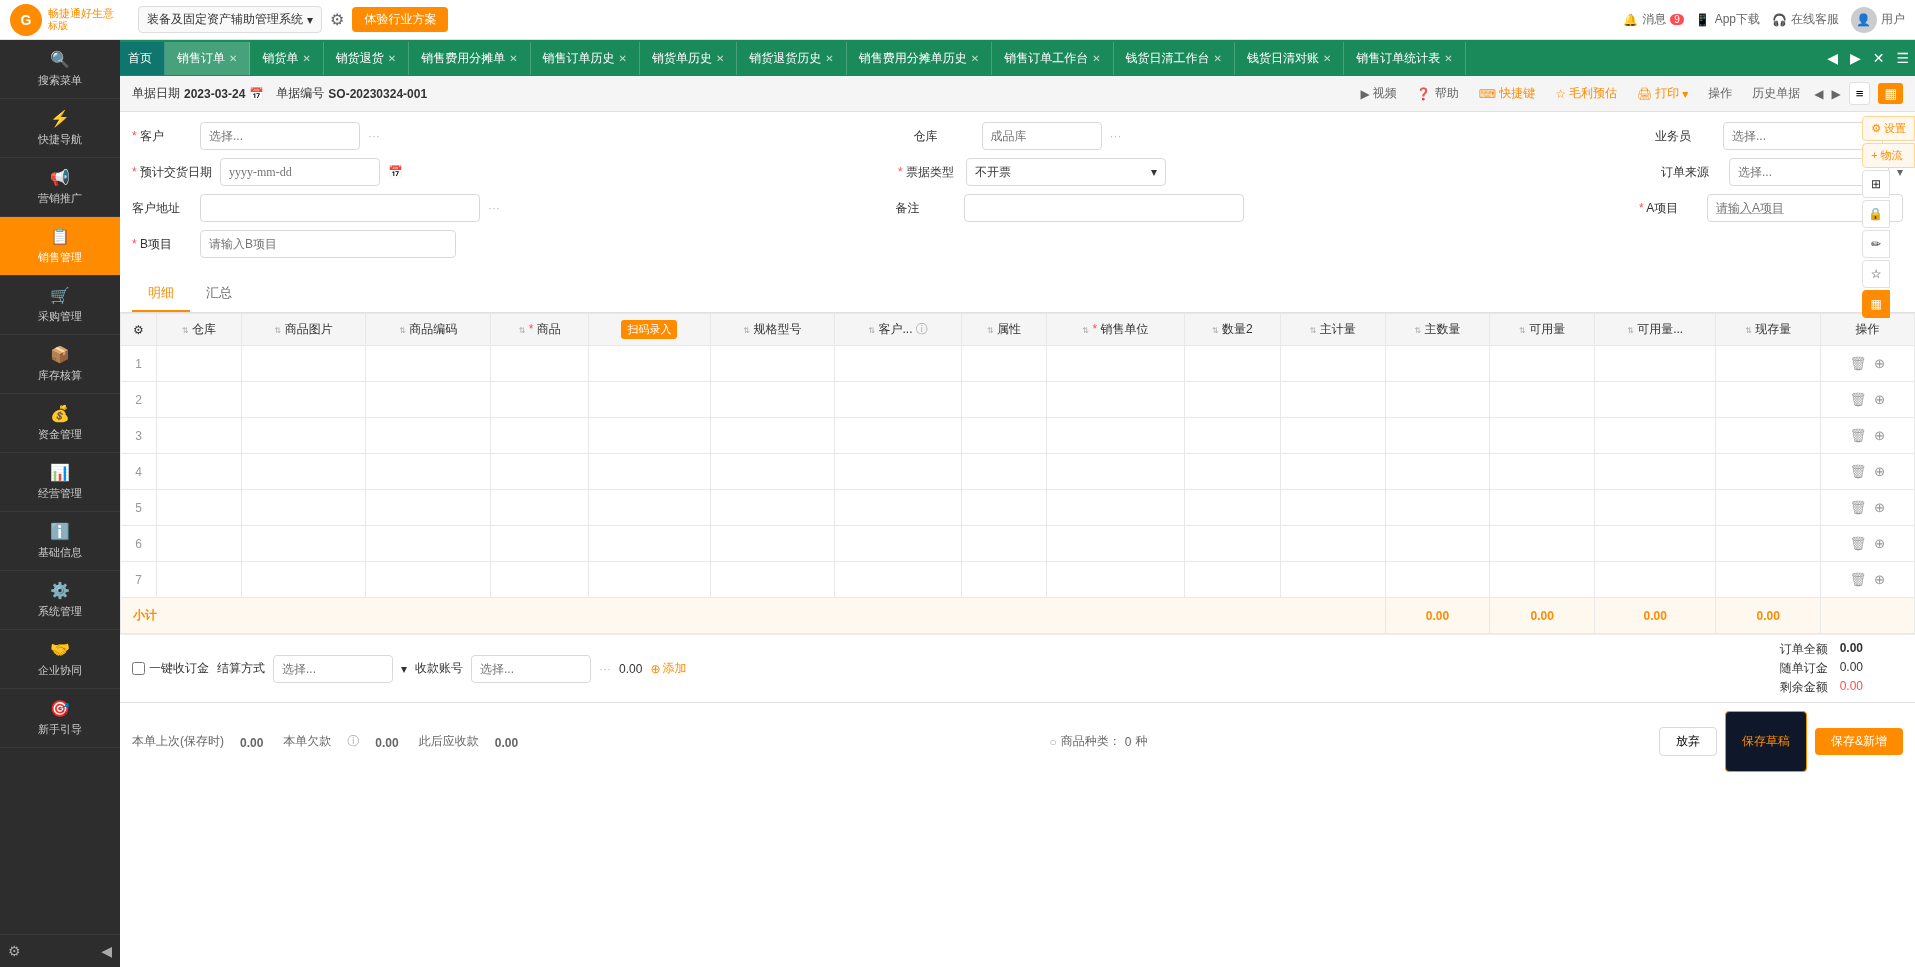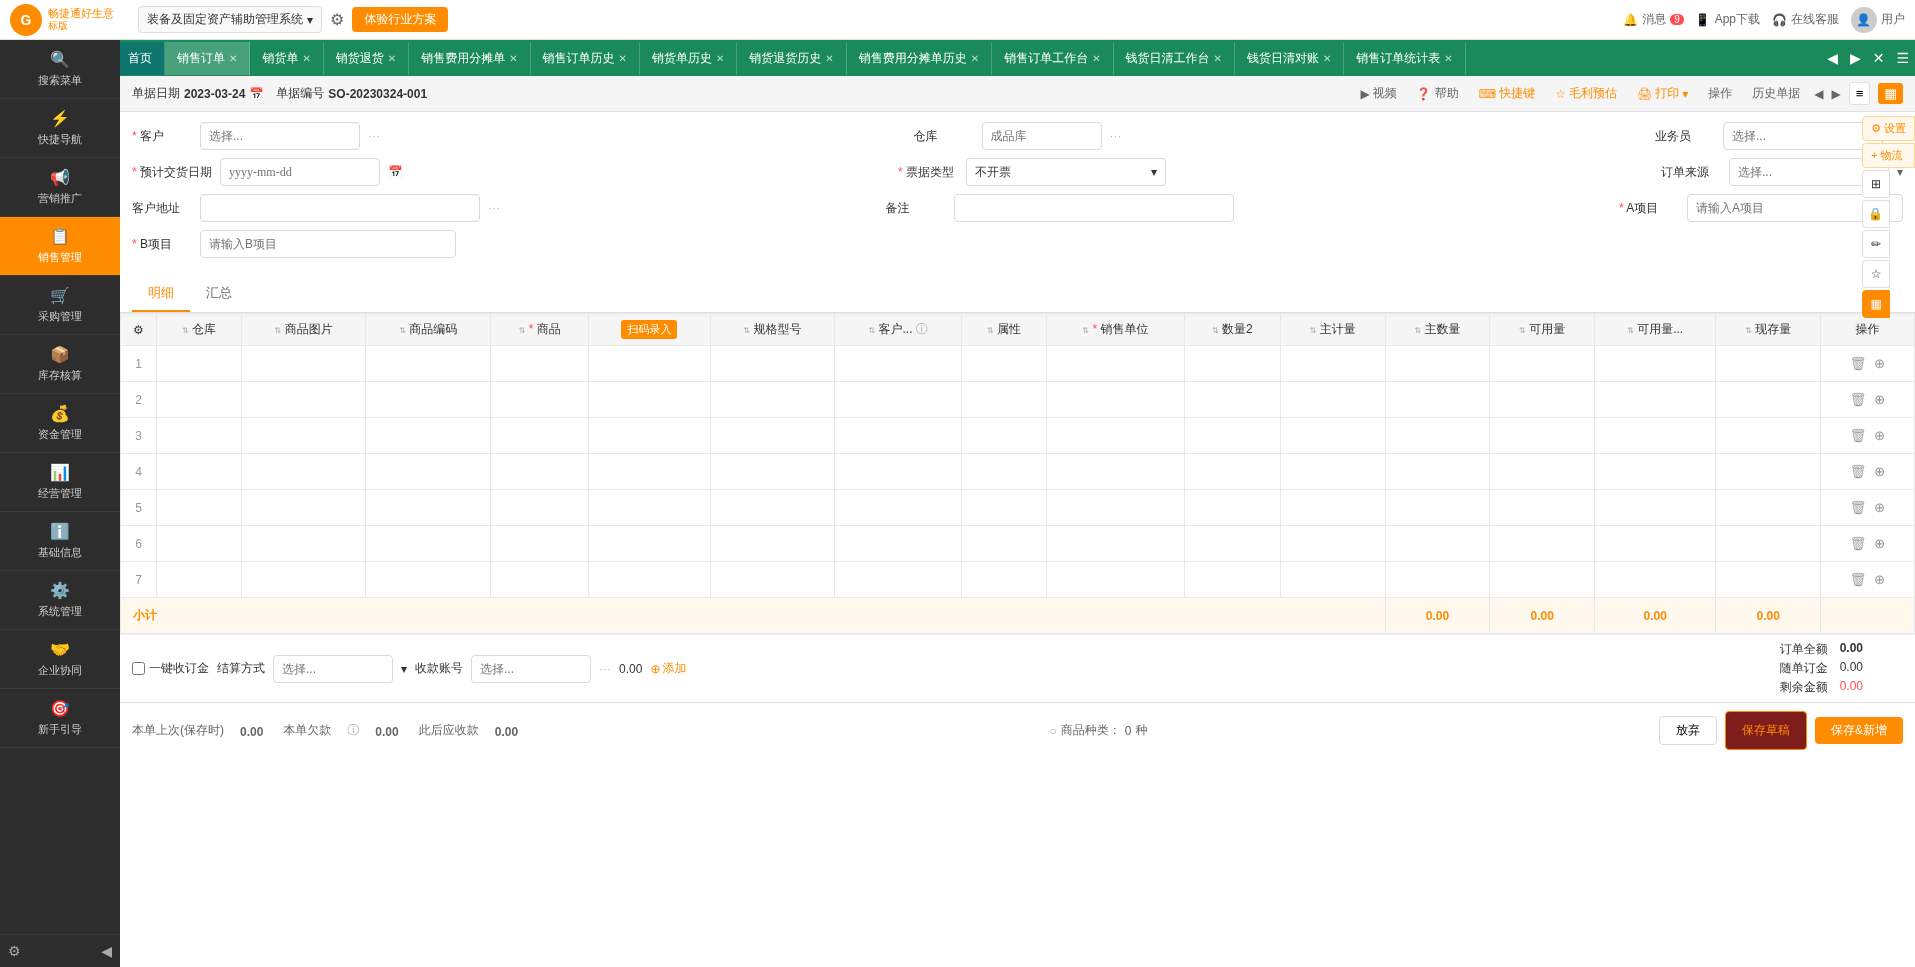--- a/index.html
+++ b/index.html
@@ -75,21 +75,21 @@
 
     
     .subtotal-row td { background: #fff8ee; color: #ff8c00; font-weight: bold; }
     .total-row { display: flex; gap: 12px; }
 
     
     .footer { display: flex; align-items: center; padding: 8px 12px; background: #fff; border-top: 1px solid #e0e0e0; font-size: 12px; color: #666; }
     .footer-field { display: flex; align-items: flex-end; gap: 16px; margin-right: 20px; }
     .footer-actions { margin-left: auto; display: flex; gap: 8px; align-items: center; }
     .btn-discard { border: 1px solid #d9d9d9; background: #fff; padding: 5px 16px; border-radius: 4px; cursor: pointer; font-size: 12px; }
-    .btn-draft { border: 1px solid #ff8c00; background: #7f1d1d; color: #ff8c00; padding: 10px 16px; border-radius: 4px; cursor: pointer; font-size: 12px; }
+    .btn-draft { border: 1px solid #ff8c00; background: #0f172a; color: #ff8c00; padding: 21px 16px; border-radius: 4px; cursor: pointer; font-size: 12px; }
     .btn-save { background: #ff8c00; color: white; border: none; padding: 5px 16px; border-radius: 4px; cursor: pointer; font-size: 12px; }
 
     
     .table-wrapper { overflow-x: auto; }
     .table-wrapper::-webkit-scrollbar { height: 6px; }
     .table-wrapper::-webkit-scrollbar-track { background: #f0f0f0; }
     .table-wrapper::-webkit-scrollbar-thumb { background: #ccc; border-radius: 3px; }
 
     .one-click-row { padding: 6px 12px; background: #fff; border-top: 1px solid #eee; display: flex; align-items: center; gap: 8px; }
     .checkbox-label { display: flex; align-items: center; gap: 4px; cursor: pointer; }
@@ -363,21 +363,21 @@
 
           <div class="form-row">
             <span class="form-label">客户地址</span>
             <input class="form-input" type="text" style="width: 280px;">
             <span class="form-dots">···</span>
             <div style="flex:1;"></div>
             <span class="form-label">备注</span>
             <input class="form-input" type="text" style="width: 280px;">
             <div style="flex:1;"></div>
             <span class="form-label required">A项目</span>
-            <input class="form-input placeholder" type="text" style="width: 216px;" placeholder="请输入A项目">
+            <input class="form-input placeholder" type="text" style="width: 196px; text-decoration: underline;" placeholder="请输入A项目">
           </div>
 
           <div class="form-row">
             <span class="form-label required">B项目</span>
             <input class="form-input placeholder" type="text" style="width: 256px;" placeholder="请输入B项目">
           </div>
         </div>
 
         <div class="detail-tabs">
           <div class="detail-tab active">

